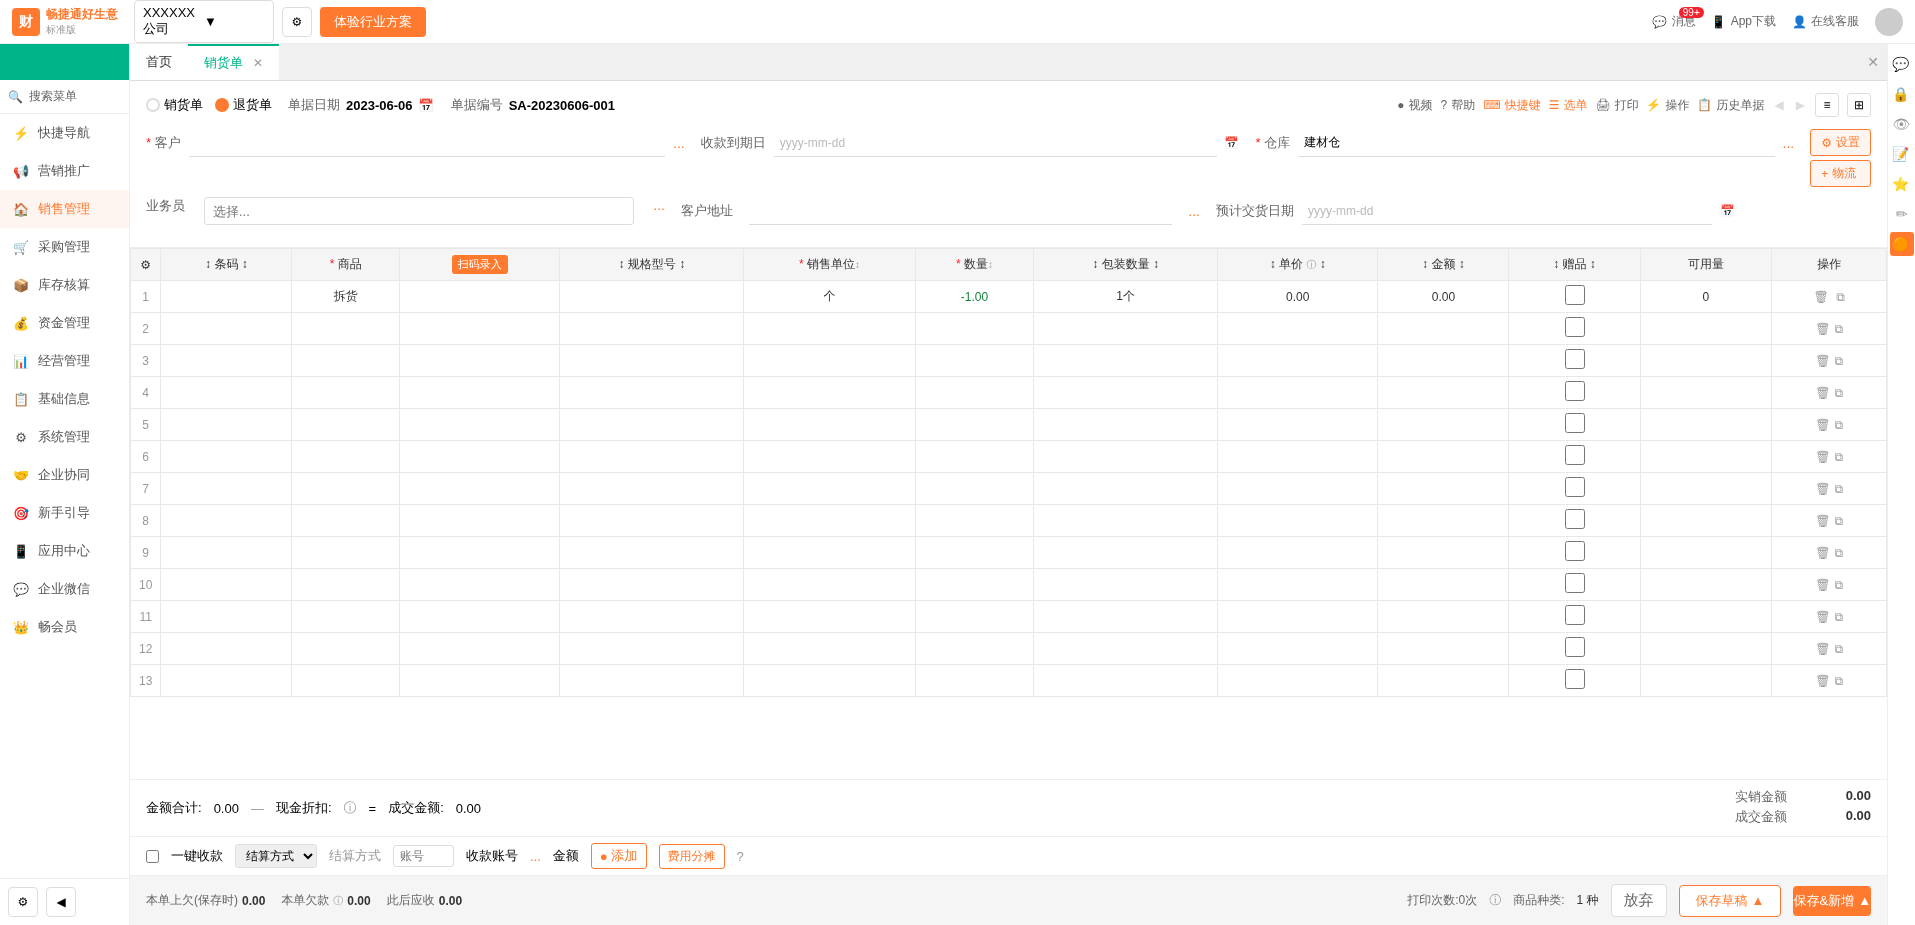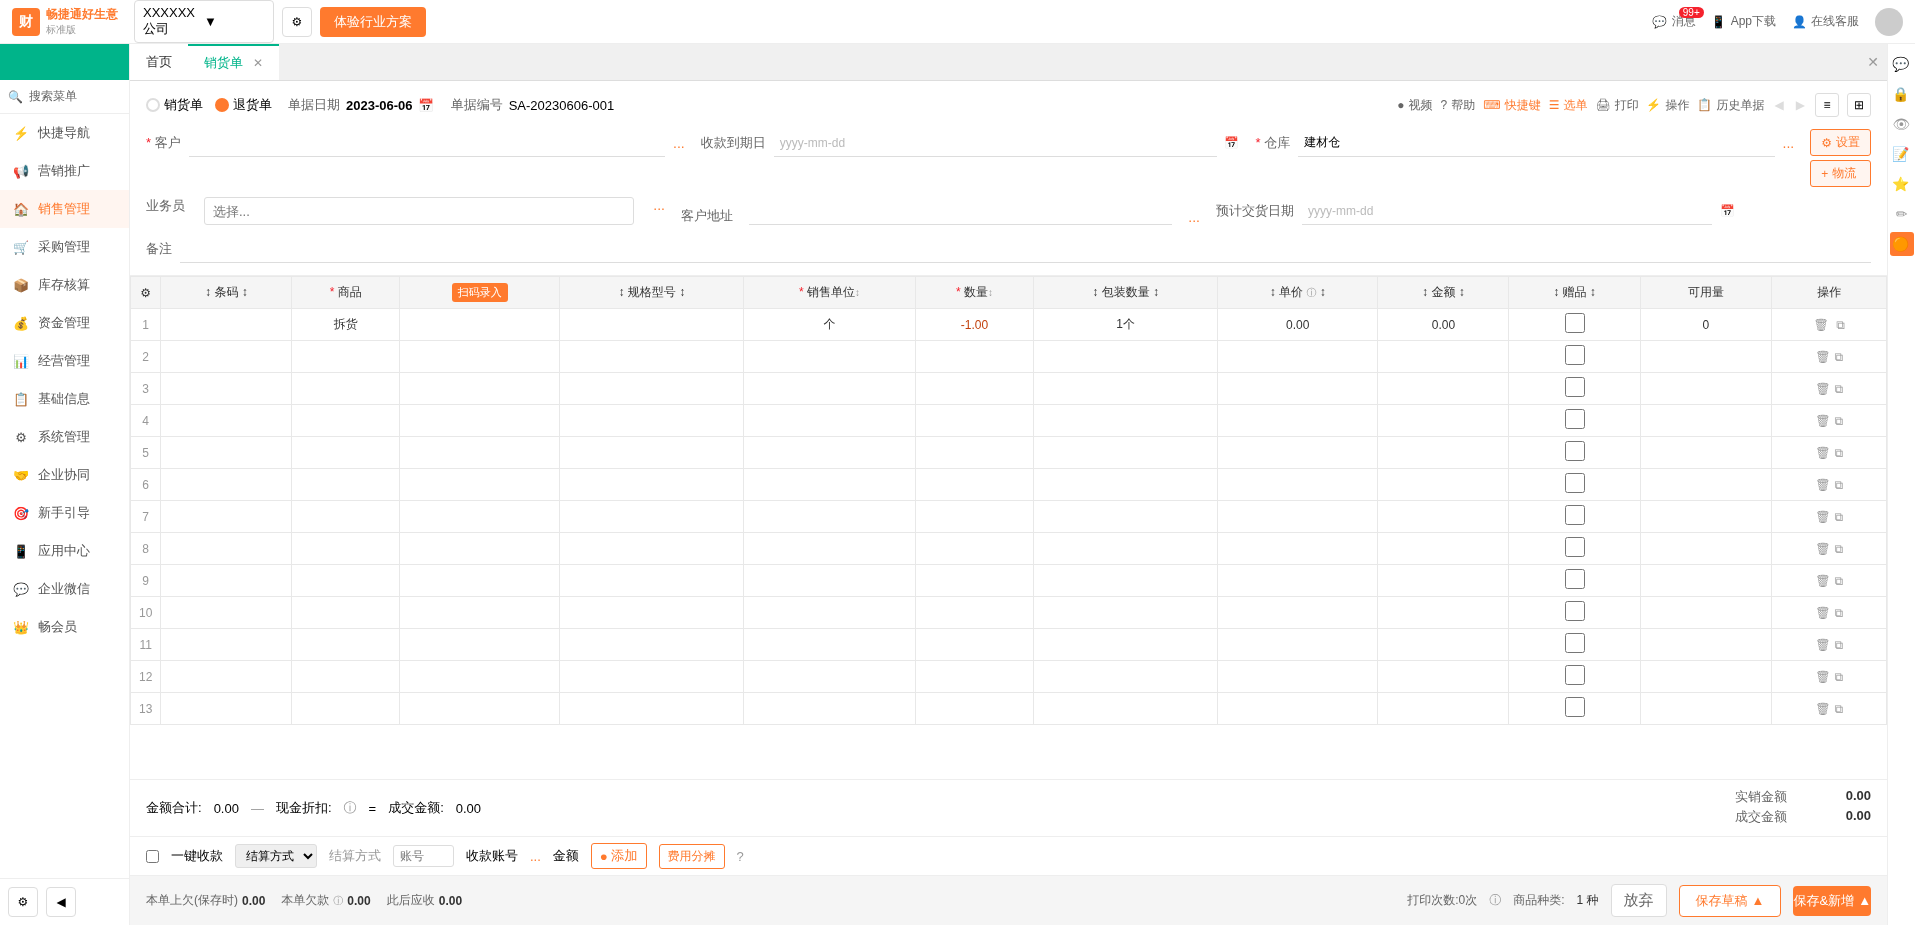--- a/index.html
+++ b/index.html
@@ -56,21 +56,21 @@
     .action-btn.logistics { background: #fff5f0; border: 1px solid #ff7a2e; color: #ff7a2e; display: flex; align-items: center; gap: 4px; }
 
     
     .table-area { flex: 1; overflow: auto; background: #fff; }
     table { width: 100%; border-collapse: collapse; font-size: 12px; }
     thead tr { background: #f5f5f5; }
     th { padding: 6px 8px; border: 1px solid #e8e8e8; text-align: center; font-weight: normal; color: #333; white-space: nowrap; position: sticky; top: 0; background: #f5f5f5; z-index: 1; }
     td { padding: 4px 8px; border: 1px solid #e8e8e8; text-align: center; color: #333; height: 32px; }
     .row-num { color: #999; width: 30px; }
     .scan-btn { background: #ff7a2e; color: #fff; border: none; border-radius: 3px; padding: 2px 6px; cursor: pointer; font-size: 11px; }
-    .red-text { color: #c2410c; }
+    .red-text { color: #15803d; }
     .subtotal-row td { background: #fff8f0; font-weight: bold; }
     .table-icon-btn { cursor: pointer; color: #999; margin: 0 2px; }
     .th-required { color: #f5222d; }
     .sort-icon { color: #999; font-size: 10px; cursor: pointer; }
 
     
     .calc-bar { background: #fff; padding: 8px 16px; border-top: 1px solid #eee; display: flex; align-items: center; gap: 12px; font-size: 13px; }
     .calc-bar .dash { color: #999; }
     .payment-bar { background: #fff; padding: 6px 16px; border-top: 1px solid #eee; display: flex; align-items: center; gap: 12px; font-size: 13px; }
     .payment-bar input[type="checkbox"] { cursor: pointer; }
@@ -242,21 +242,21 @@
                 <span>退货单</span>
               </div>
             </div>
             <div class="date-field">
               <span class="form-label">单据日期</span>
               <span style="font-weight:bold;">2023-06-06</span>
               <span class="cal-icon">📅</span>
             </div>
             <div class="date-field">
               <span class="form-label">单据编号</span>
-              <span style="font-weight:normal;">SA-20230606-001</span>
+              <span style="font-weight:bold;">SA-20230606-001</span>
             </div>
             <div class="form-toolbar">
               <span class="toolbar-btn">● <span>视频</span></span>
               <span class="toolbar-btn">? <span>帮助</span></span>
               <span class="toolbar-btn" style="color:#ff7a2e;">⌨ <span>快捷键</span></span>
               <span class="toolbar-btn" style="color:#ff7a2e;">☰ <span>选单</span></span>
               <span class="toolbar-btn">🖨 <span>打印</span></span>
               <span class="toolbar-btn">⚡ <span>操作</span></span>
               <span class="toolbar-btn">📋 <span>历史单据</span></span>
               <span style="color:#ddd;margin:0 2px;">◀</span>
@@ -297,39 +297,35 @@
               </button>
             </div>
           </div>
 
           <div style="display:flex;gap:16px;margin-bottom:10px;align-items:center;">
             <div style="display:flex;flex:1;gap:19px;">
               <span class="form-label">业务员</span>
               <input type="text" class="form-input" style="flex: 1 1 0%;" placeholder="选择...">
               <span class="dots-btn">...</span>
             </div>
-            <div style="display:flex;flex:1;gap:16px;align-items:flex-end;">
+            <div style="display:flex;flex:1;gap:16px;align-items:center;">
               <span class="form-label">客户地址</span>
               <div style="flex:1;border-bottom:1px solid #ddd;height:28px;"></div>
               <span class="dots-btn">...</span>
             </div>
             <div style="display:flex;flex:1;gap:8px;align-items:center;">
               <span class="form-label">预计交货日期</span>
               <div style="flex:1;border-bottom:1px solid #ddd;height:28px;display:flex;align-items:center;padding:0 6px;color:#bbb;">
                 <span>yyyy-mm-dd</span>
               </div>
               <span class="cal-icon">📅</span>
             </div>
             <div style="width:120px;"></div>
           </div>
 
-          <div style="display:flex;gap:8px;align-items:center;">
-            <span class="form-label">备注</span>
-            <div style="flex:1;border-bottom:1px solid #ddd;height:28px;"></div>
-          </div>
         </div>
 
         <div class="table-area">
           <table>
             <thead>
               <tr>
                 <th>⚙</th>
                 <th>
                   <span>↕ 条码 ↕</span>
                 </th>

